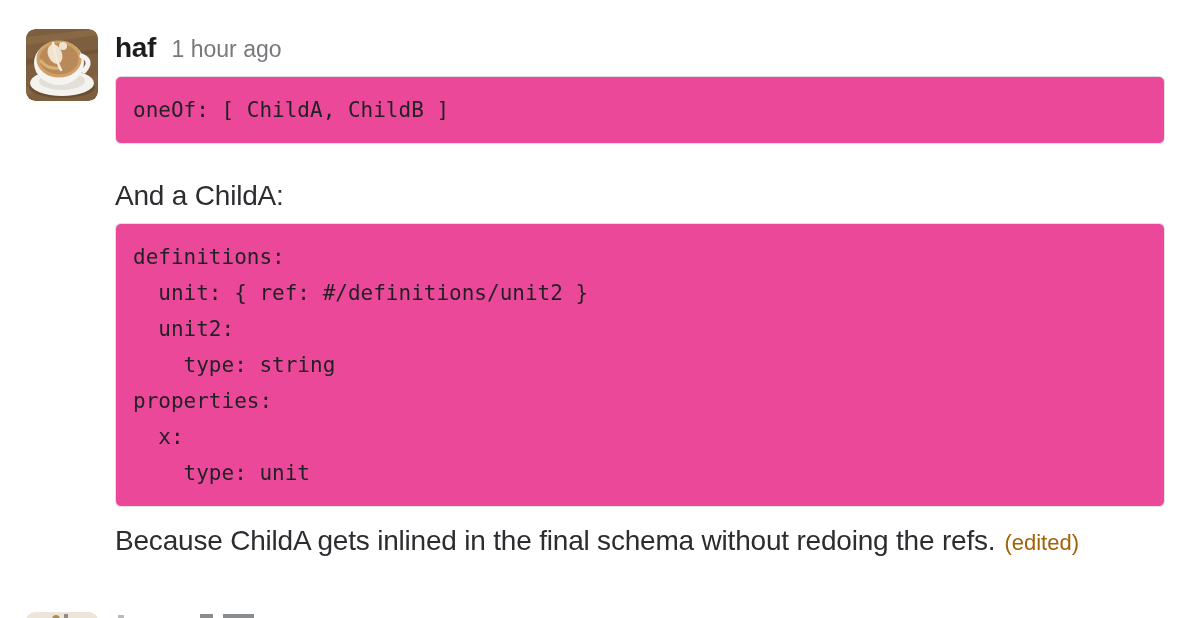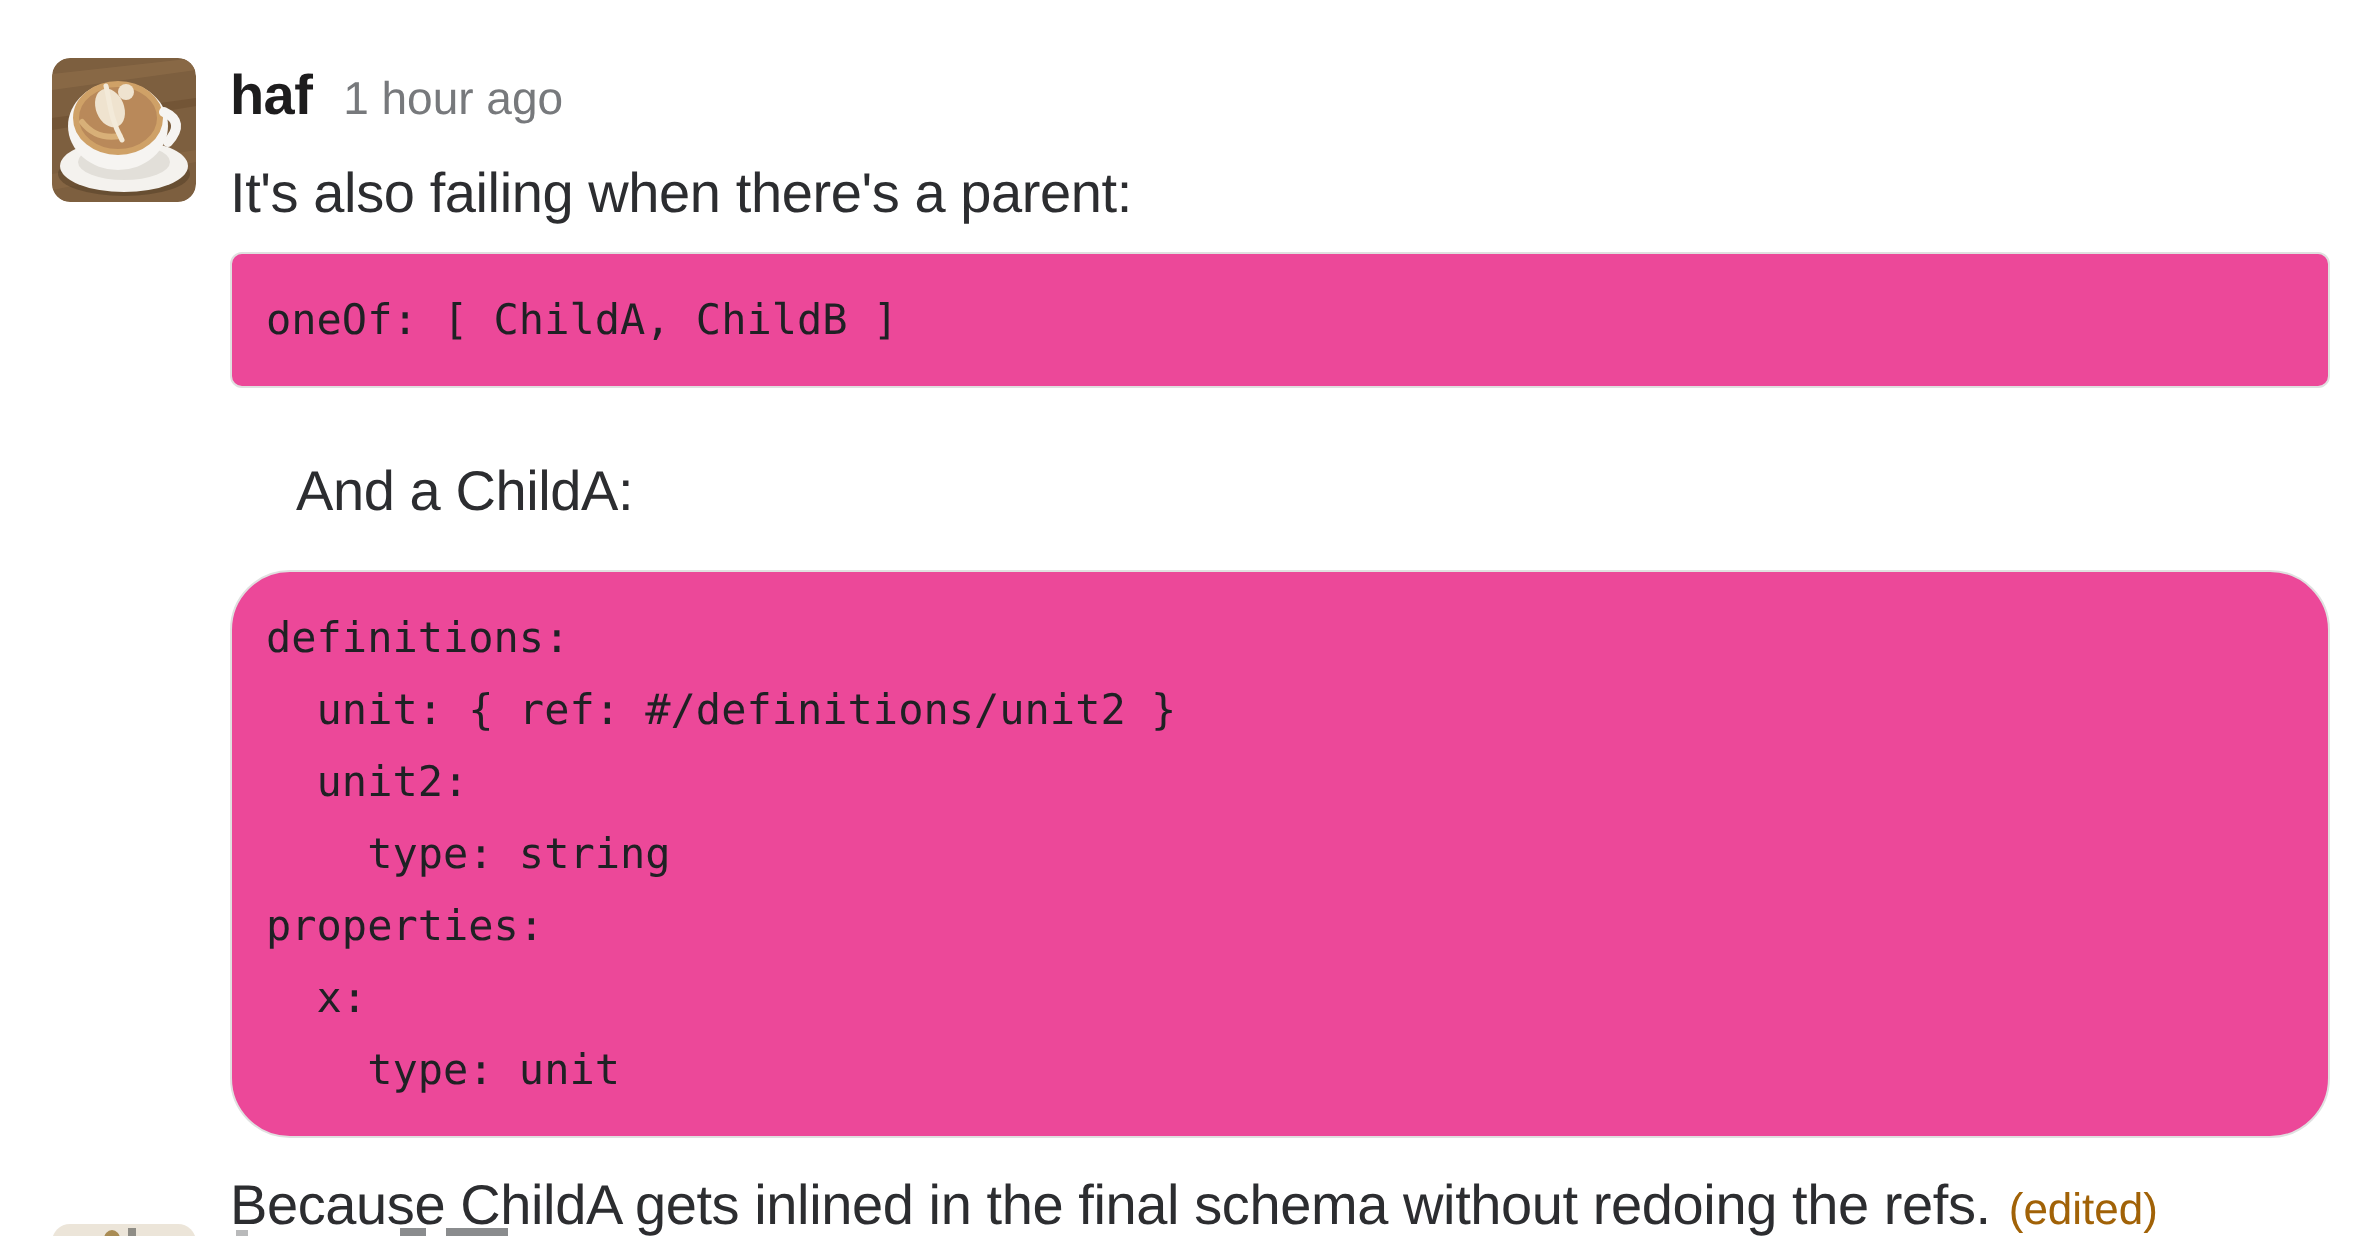--- a/index.html
+++ b/index.html
@@ -57,23 +57,23 @@
     border-radius: 6px;
     padding: 15px 17px;
     font-family: "DejaVu Sans Mono", monospace;
     font-size: 21px;
     line-height: 36px;
     color: #1f2124;
     white-space: pre;
     overflow: hidden;
     margin-top: 8px;
   }
-  .code.second { margin-top: 18px; border-radius: 30px; }
+  .code.second { margin-top: 6px; }
 
-  .text.spaced { margin-top: 31px; margin-left: 33px; }
+  .text.spaced { margin-top: 31px; }
   .text.last { margin-top: 13px; }
 
   .edited {
     font-size: 22px;
     color: #a16207;
     margin-left: 9px;
     letter-spacing: 0;
   }
 
   
@@ -140,21 +140,20 @@
       </svg>
     </div>
 
     <div class="content">
 
       <div class="msg-header">
         <span class="username">haf</span>
         <span class="timestamp">1 hour ago</span>
       </div>
 
-      <div class="text">It's also failing when there's a parent:</div>
 
       <pre class="code">oneOf: [ ChildA, ChildB ]</pre>
 
       <div class="text spaced">And a ChildA:</div>
 
       <pre class="code second">definitions:
   unit: { ref: #/definitions/unit2 }
   unit2:
     type: string
 properties:

